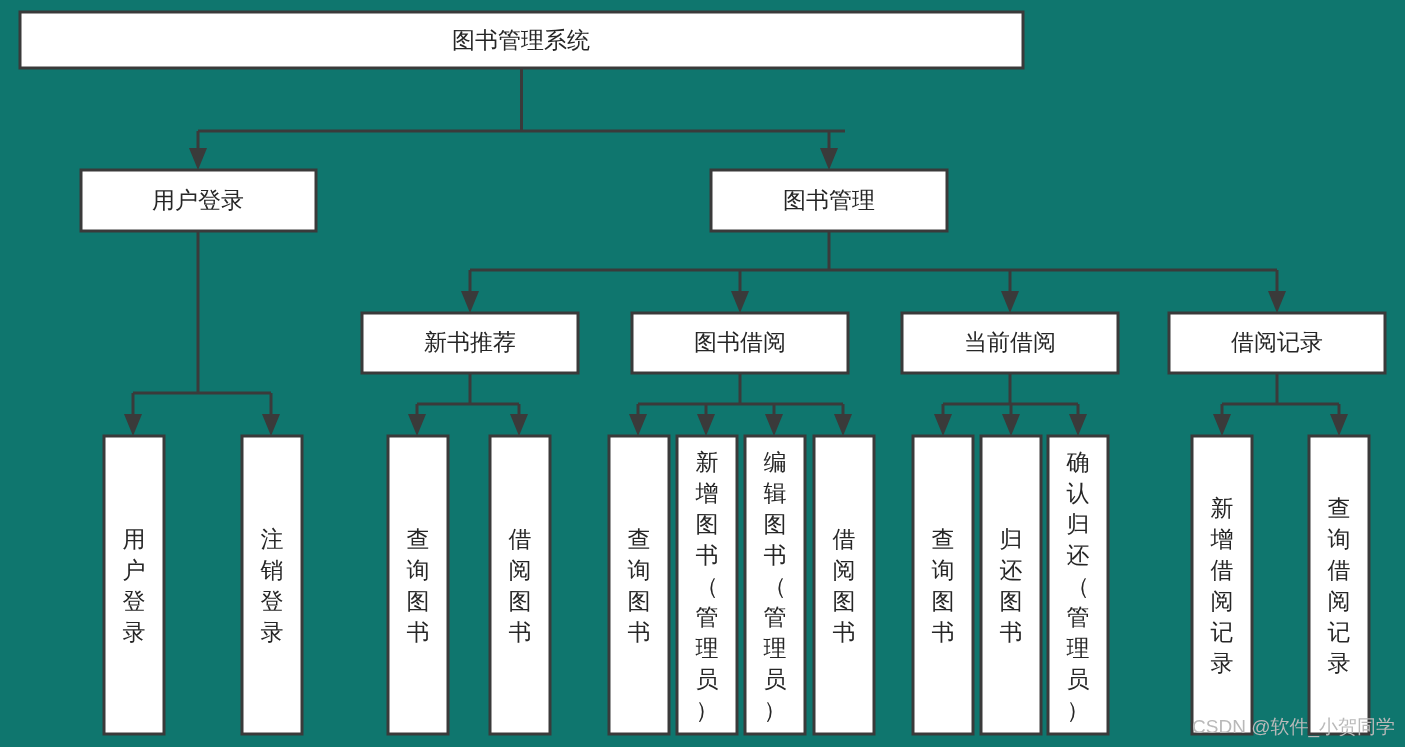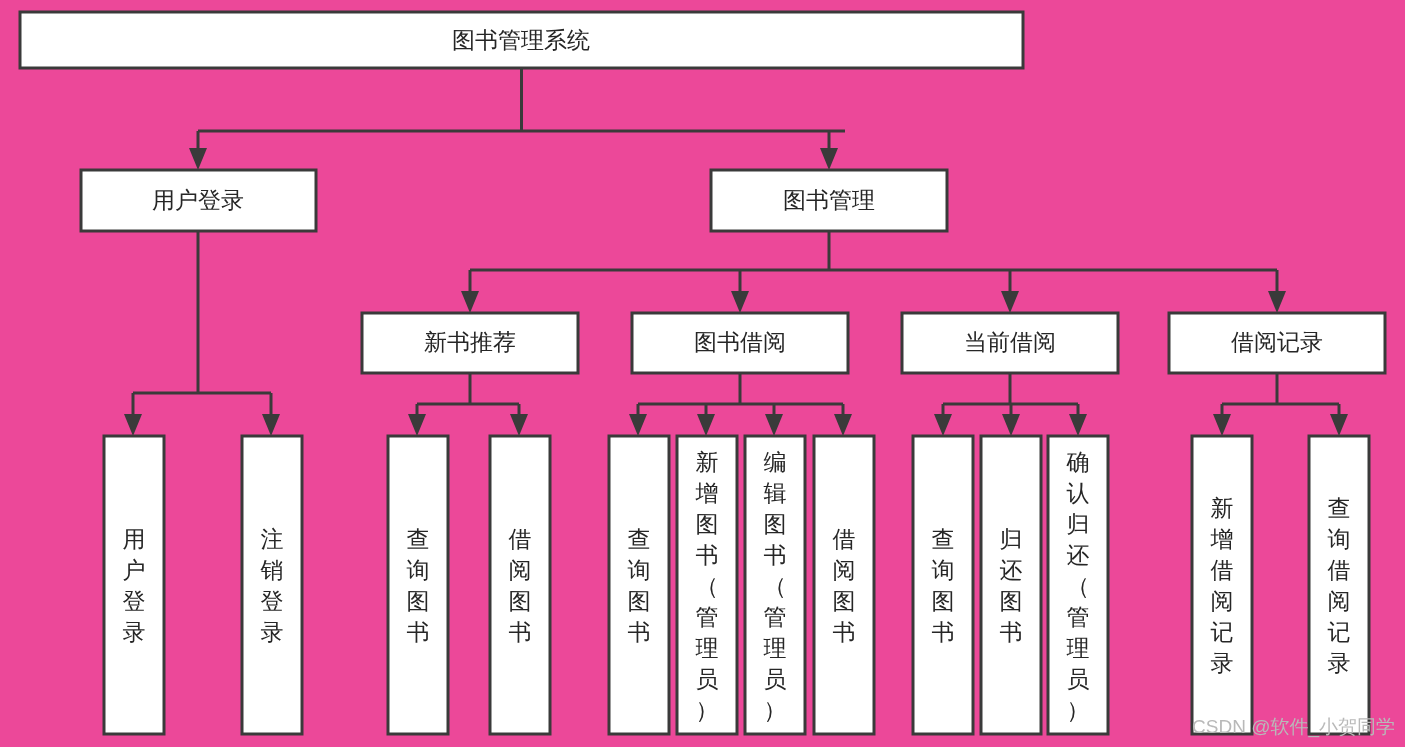--- a/index.html
+++ b/index.html
@@ -7,21 +7,21 @@
     padding: 0;
     background: #ffffff;
   }
   body {
     font-family: "Liberation Sans", "DejaVu Sans", sans-serif;
   }
   #diagram-root {
     position: relative;
     width: 1405px;
     height: 747px;
-    background: #ec4899;
+    background: #0f766e;
     overflow: hidden;
     text-decoration: underline;
   }
   svg.diagram-canvas {
     position: absolute;
     left: 0;
     top: 0;
     width: 1405px;
     height: 747px;
   }

